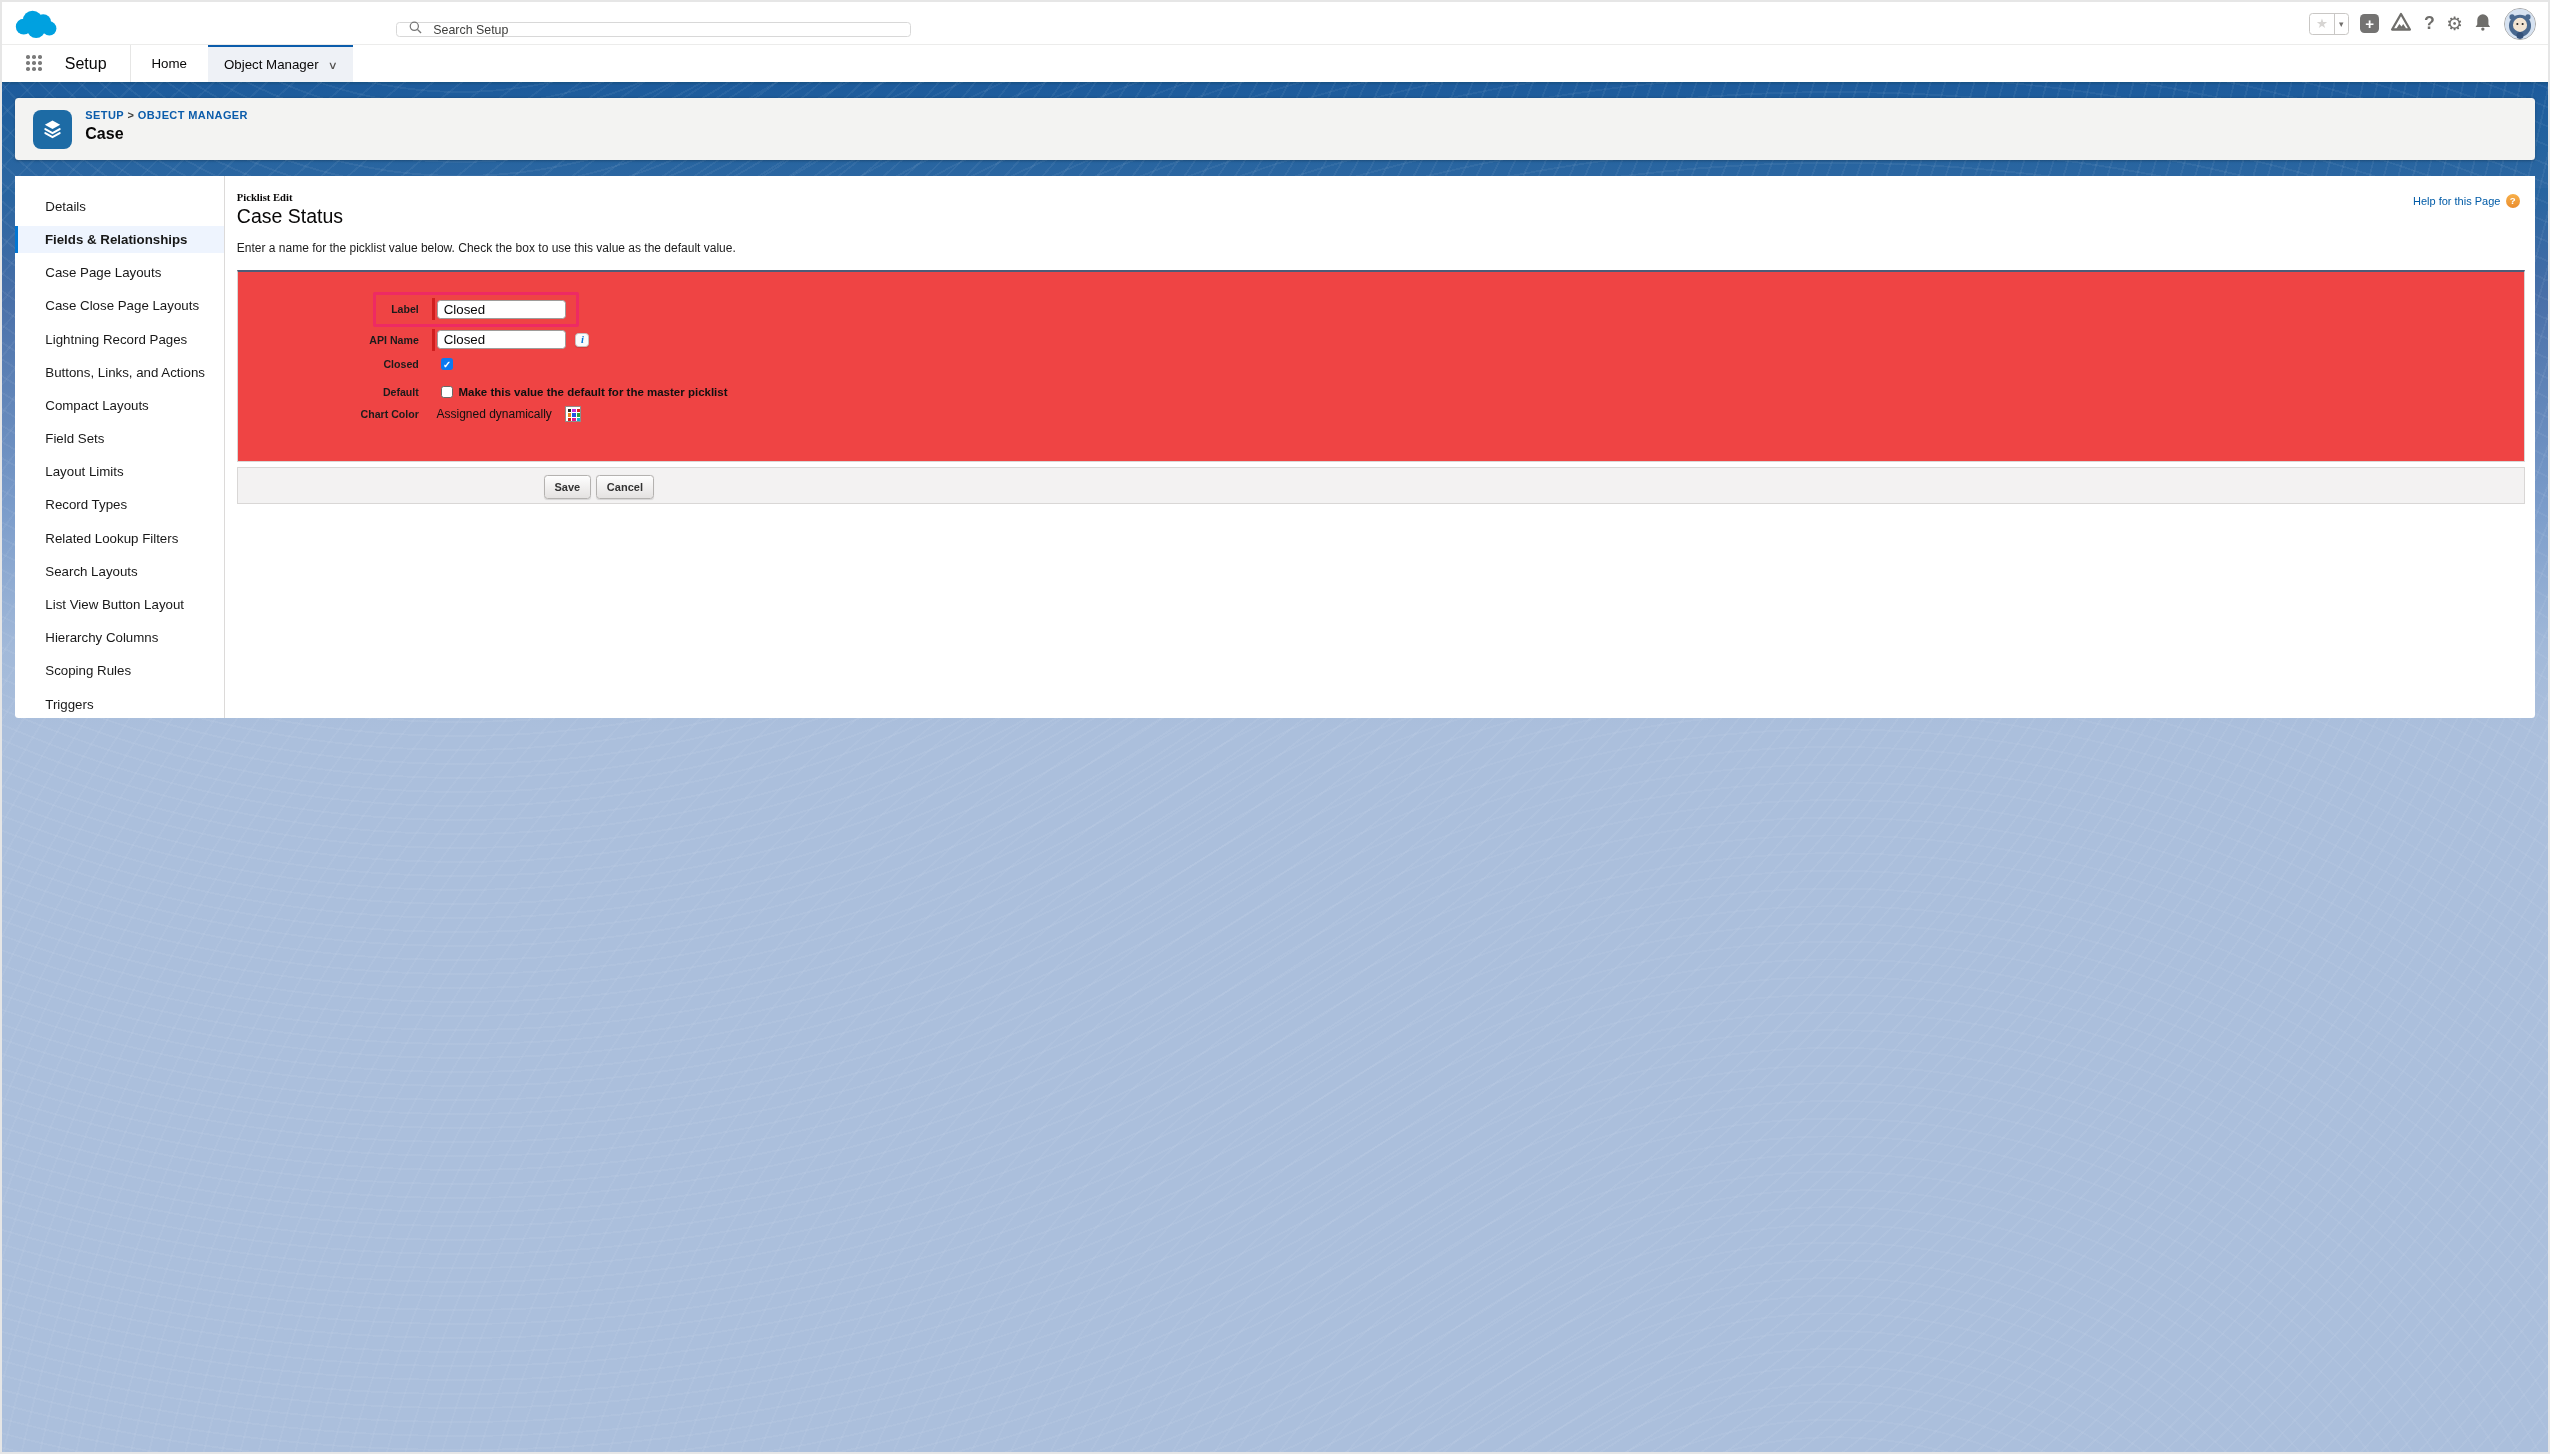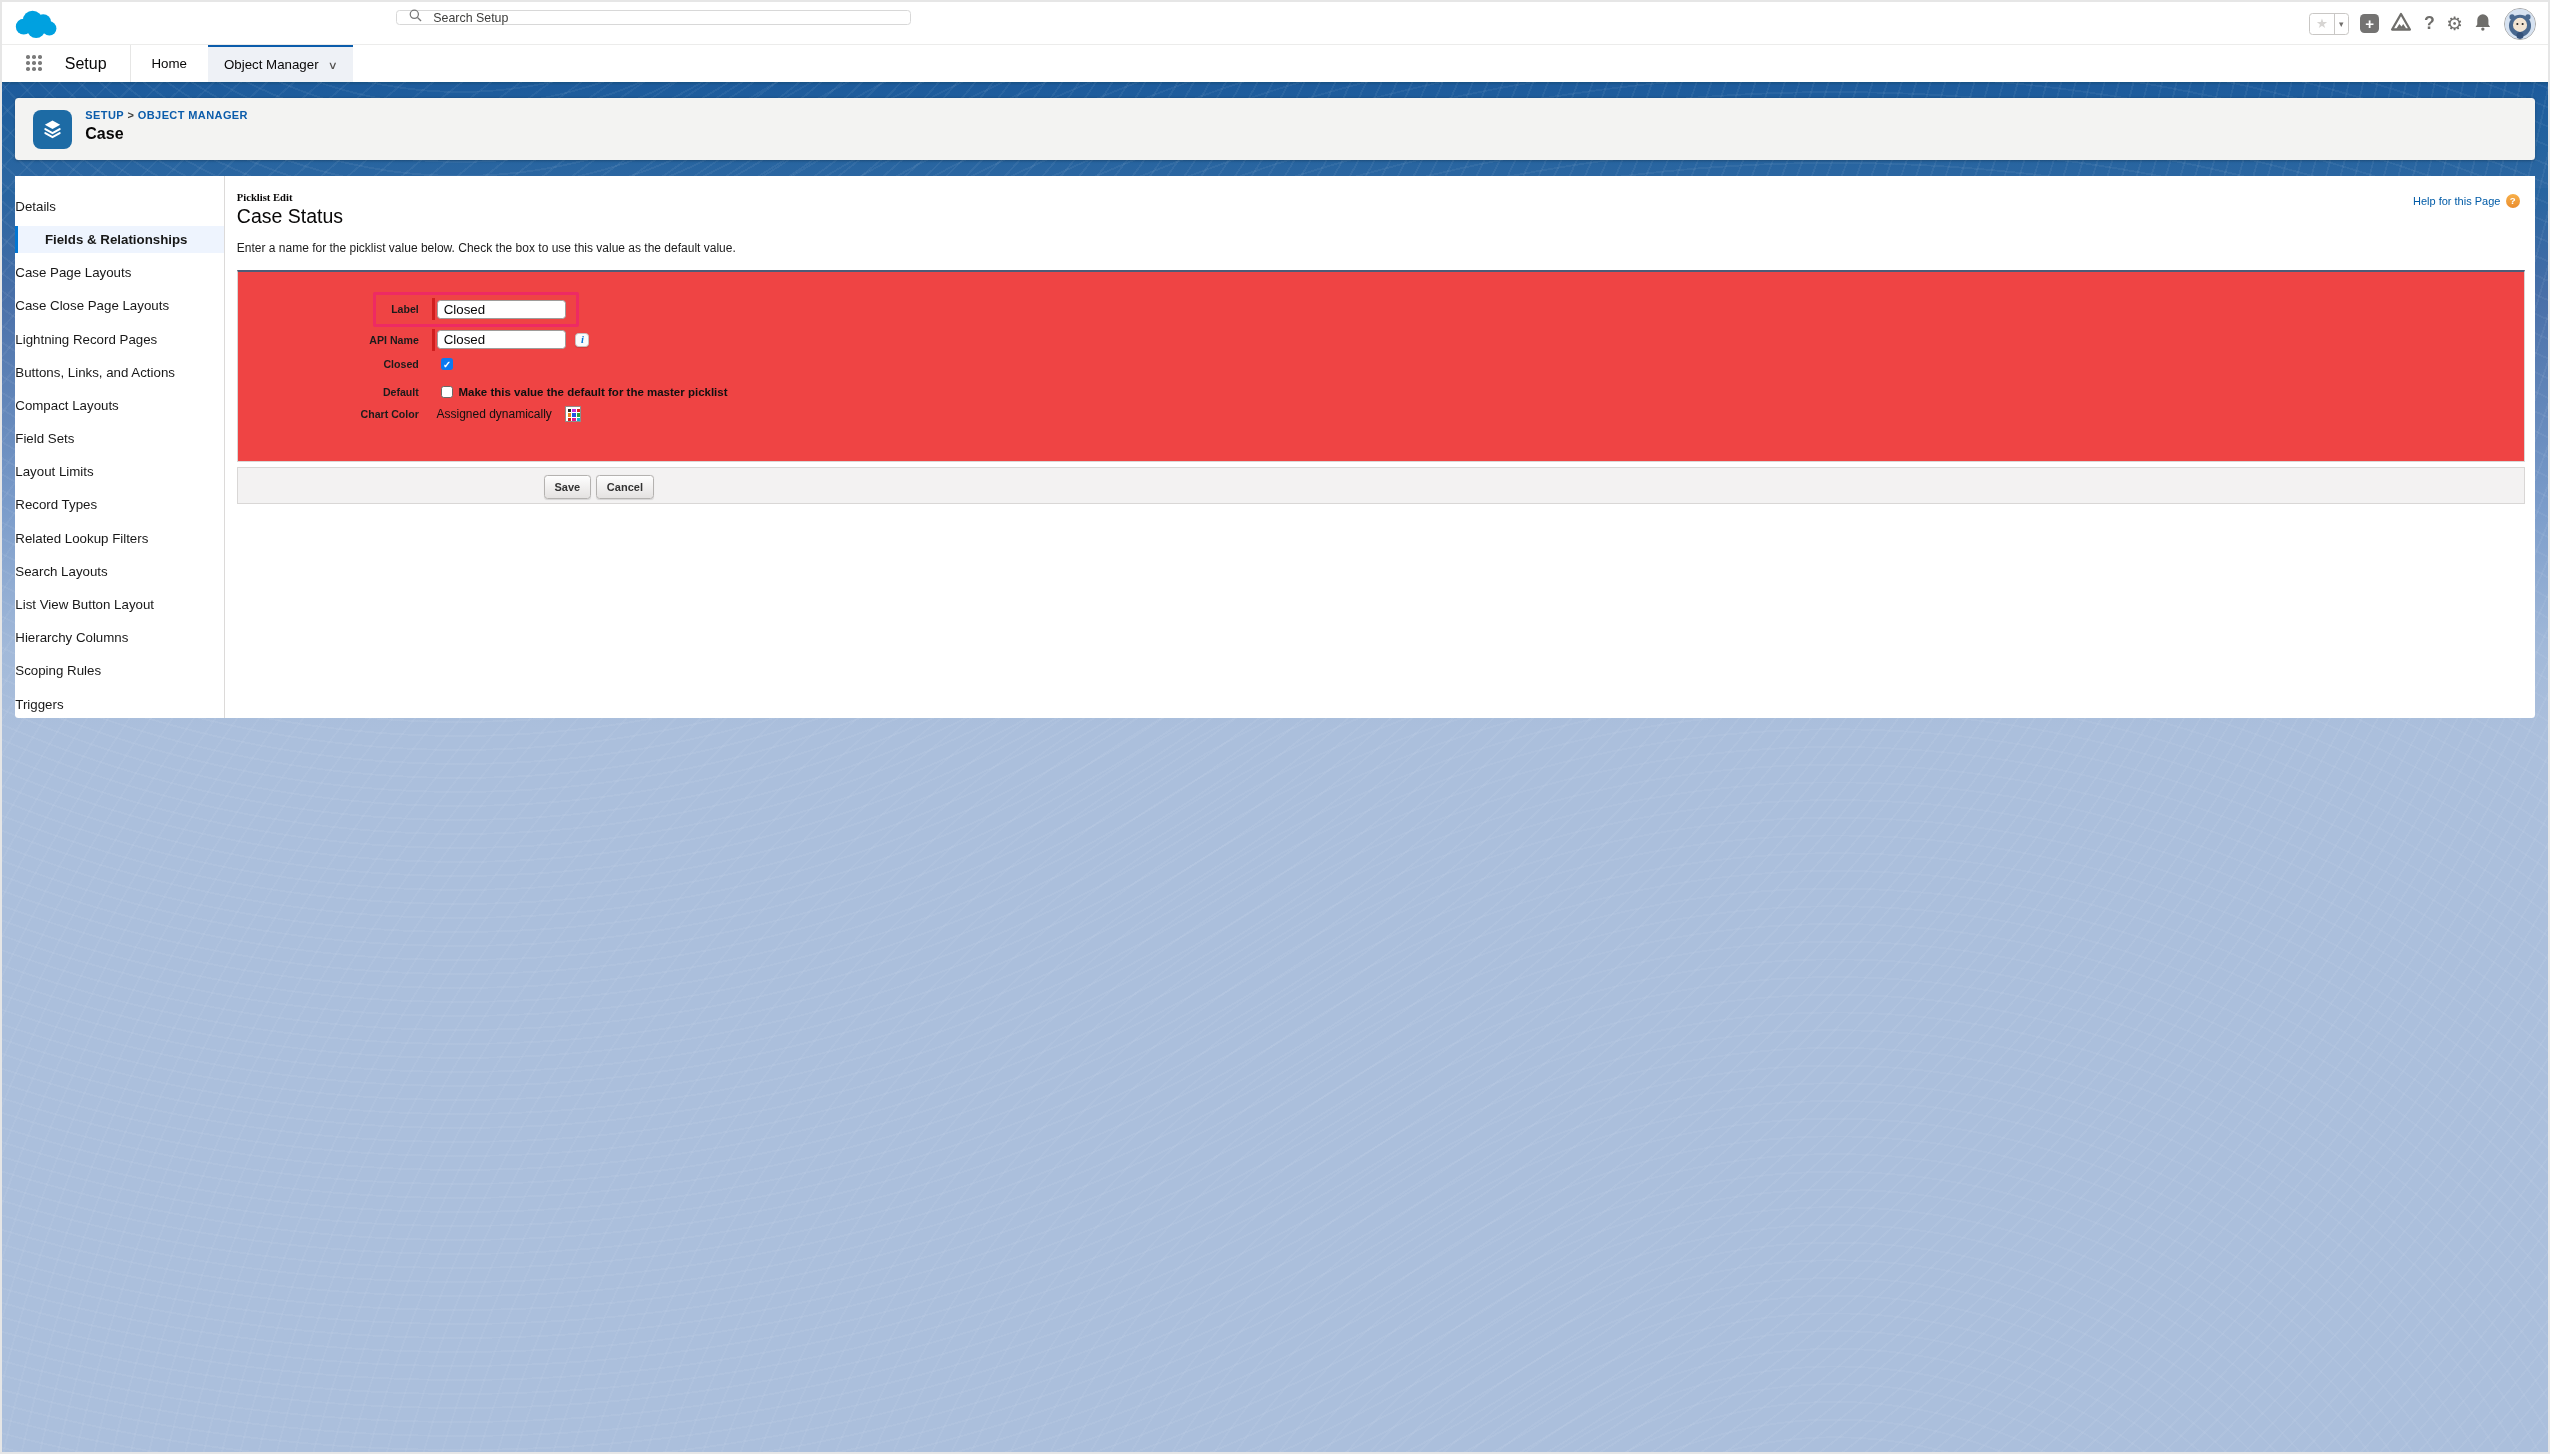--- a/index.html
+++ b/index.html
@@ -2,21 +2,21 @@
 <html style="font-size:14px"><head>
 <meta charset="utf-8">
 <style>
   * { margin:0; padding:0; box-sizing:border-box; }
   html,body { width:1275px; height:727px; font-family:"Liberation Sans", sans-serif; background:#fff; overflow:hidden; }
   .frame { position:absolute; inset:0; border:2.7px solid #e6e6e6; background:#fff; }
 
   
   .topbar { position:absolute; left:0; right:0; top:0; height:43px; background:#fff; border-bottom:0.9px solid #ececeb; }
   .logo { position:absolute; left:12.4px; top:7px; }
-  .searchbox { position:absolute; left:394px; top:8px; width:515px; height:15px; border:0.9px solid #d8d8d8; border-radius:3.5px; background:#fff; display:flex; align-items:center; padding-left:11.5px; }
+  .searchbox { position:absolute; left:394px; top:20px; width:515px; height:15px; border:0.9px solid #d8d8d8; border-radius:3.5px; background:#fff; display:flex; align-items:center; padding-left:11.5px; }
   .searchbox .ph { color:#3e3e3c; font-size:12.4px; margin-left:11.5px; }
   .top-actions { position:absolute; right:12.4px; top:0; height:43px; display:flex; align-items:center; gap:11.5px; }
   .fav-split { display:flex; height:22px; border:0.9px solid #c9c7c5; border-radius:3.5px; overflow:hidden; background:#fff; }
   .fav-split .seg-star { width:24px; display:flex; align-items:center; justify-content:center; color:#d7d5d3; font-size:13.3px; }
   .fav-split .seg-caret { width:14px; border-left:0.9px solid #c9c7c5; display:flex; align-items:center; justify-content:center; color:#706e6b; font-size:8.9px; }
   .plus-btn { width:18.6px; height:18.6px; background:#747372; border-radius:4.4px; color:#fff; font-size:15px; font-weight:bold; display:flex; align-items:center; justify-content:center; line-height:1; }
   .icon-txt { color:#6f6e6b; }
   .q-mark { font-size:17.7px; font-weight:bold; }
   .gear { font-size:18.6px; }
   .avatar { width:32px; height:32px; border-radius:50%; overflow:hidden; border:0.9px solid #a8a8a8; background:#e7eef7; }
@@ -43,21 +43,21 @@
   .header-card { position:absolute; left:13.3px; right:13.3px; top:96px; height:62px; background:#f3f3f2; border-radius:3.5px; box-shadow:0 0.9px 2.7px rgba(0,0,0,.25); z-index:2; }
   .obj-icon { position:absolute; left:17.7px; top:11.5px; width:39px; height:39px; background:#1d6ba5; border-radius:8px; display:flex; align-items:center; justify-content:center; }
   .hc-text { position:absolute; left:70px; top:10.6px; }
   .crumb { font-size:11px; font-weight:bold; letter-spacing:0.4px; color:#0b5cab; }
   .crumb .sep { color:#3e3e3c; font-weight:bold; padding:0 3.5px; }
   .hc-title { font-size:16px; font-weight:bold; color:#080707; margin-top:4.4px; }
 
   
   .main-panel { position:absolute; left:13.3px; right:13.3px; top:174px; height:542px; background:#fff; border-radius:0 0 3.5px 3.5px; display:flex; z-index:2; }
   .sidebar { width:210px; border-right:0.9px solid #dcdad9; padding-top:17px; flex:none; }
-  .side-item { height:26.6px; margin-bottom:6.6px; display:flex; align-items:center; font-size:13.3px; color:#181818; cursor:pointer; }
+  .side-item { height:26.6px; margin-bottom:6.6px; display:flex; align-items:center; padding-left:30px; font-size:13.3px; color:#181818; cursor:pointer; }
   .side-item.selected { background:#eef4fe; border-left:3.5px solid #0176d3; padding-left:26.6px; font-weight:bold; }
 
   .content { flex:1; position:relative; padding:16px 0 0 11.5px; }
   .kicker { font-size:10.6px; font-weight:bold; color:#080707;font-family:Liberation Serif, serif; }
   .page-title { font-size:19.5px; color:#080707; margin-top:1.8px; font-weight:500; }
   .descr { font-size:12px; color:#1b1b1b; margin-top:13.3px; }
   .help-row { position:absolute; right:15px; top:17.7px; display:flex; align-items:center; gap:5.3px; }
   .help-link { color:#015ba7; font-size:11px; }
   .help-badge { width:14px; height:14px; border-radius:50%; background:linear-gradient(#f8b049,#e98c2e); color:#fff; font-size:9.7px; font-weight:bold; display:flex; align-items:center; justify-content:center; }
 

